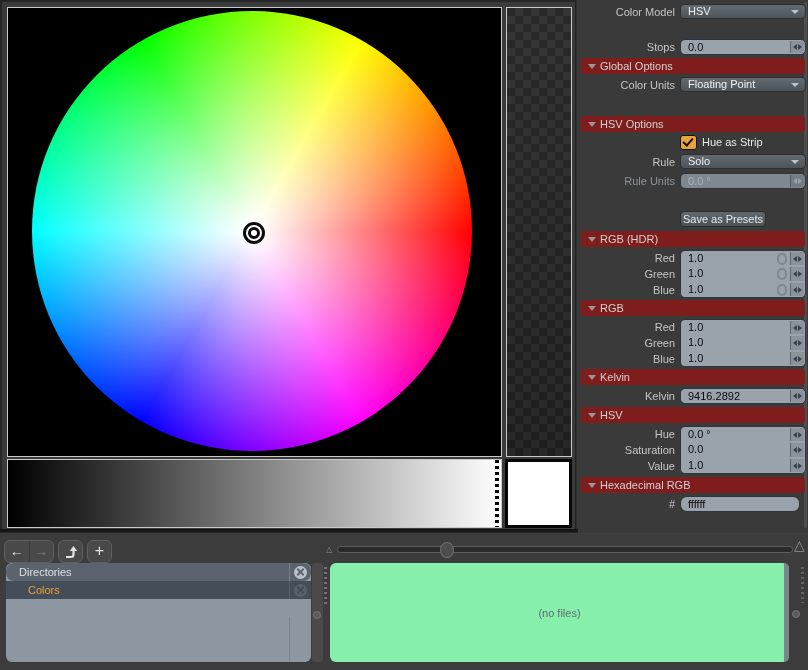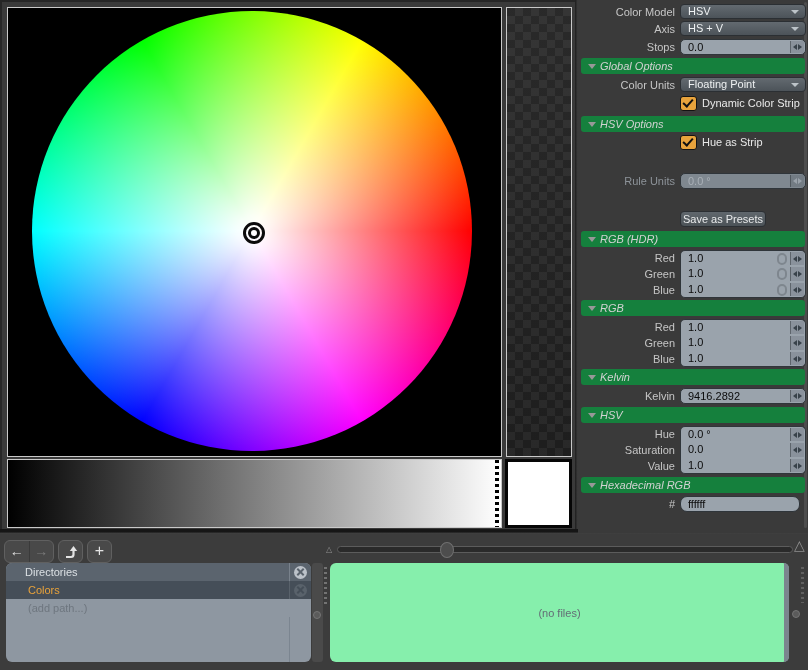--- a/index.html
+++ b/index.html
@@ -29,22 +29,22 @@
   .swatch{left:505px;top:459px;width:67px;height:69px;background:#fff;border:3px solid #060606;box-sizing:border-box;}
   .vdiv{left:575px;top:0;width:4px;height:533px;background:linear-gradient(to right,#1d1d1d,#4a4a4a);}
   .hdiv{left:0;top:529px;width:808px;height:5px;background:linear-gradient(#161616 55%,#4a4a4a);}
 
   
   .rpanel{left:578px;top:0;width:230px;height:533px;background:#3a3a3a;}
   .rp-scroll{position:absolute;left:226px;top:2px;width:3px;height:526px;background:#4d4d4d;border-radius:2px;}
   .prow{position:absolute;left:0;width:230px;height:16px;}
   .plabel{position:absolute;left:0;top:0;width:97px;text-align:right;line-height:16px;color:#c6c6c6;}
   .plabel.dim{color:#8d9399;}
-  .sect{position:absolute;left:3px;width:224px;height:16px;background:#15803d;border-radius:3px;
-        color:#d2d2d2;line-height:16px;padding-left:19px;box-sizing:border-box;font-style:italic;}
+  .sect{position:absolute;left:3px;width:224px;height:16px;background:#7f1d1d;border-radius:3px;
+        color:#d2d2d2;line-height:16px;padding-left:19px;box-sizing:border-box;}
   .stri{position:absolute;left:7px;top:6px;width:0;height:0;border-left:4px solid transparent;
         border-right:4px solid transparent;border-top:5px solid #989898;}
   .drop{position:absolute;left:102px;top:0;width:126px;height:15px;border:1px solid #2b2f33;border-radius:4px;
         background:linear-gradient(#636a70,#4c5359);color:#eef1f2;box-sizing:border-box;}
   .dropval{position:absolute;left:7px;top:0;line-height:13px;}
   .darr{position:absolute;right:6px;top:5px;width:0;height:0;border-left:4px solid transparent;
         border-right:4px solid transparent;border-top:4px solid #bcc3c8;}
   .fbox{position:absolute;left:102px;top:0;width:126px;height:16px;background:#9aa3ac;box-sizing:border-box;
         border-left:1px solid #2f353a;border-right:1px solid #2f353a;color:#0b0b0b;}
   .fbox.solo,.fbox.f1{border-top:1px solid #2f353a;border-radius:5px 5px 0 0;}
@@ -70,21 +70,21 @@
   .tbtn{position:absolute;top:6px;height:23px;background:#494949;border:1px solid #606060;border-radius:6px;
         box-sizing:border-box;color:#e3e3e3;text-align:center;}
   .btn-group{left:4px;width:50px;display:flex;}
   .btn-group .cell{width:24px;line-height:21px;font-size:14px;}
   .btn-group .cell.first{border-right:1px solid #3a3a3a;}
   .cell.off{color:#7c7c7c;}
   .btn-up{left:58px;width:25px;}
   .btn-plus{left:87px;width:25px;font-size:16px;line-height:19px;}
   .dirpanel{left:6px;top:29px;width:305px;height:99px;background:#8e97a1;border-radius:6px;overflow:hidden;}
   .dirrow{position:relative;height:18px;line-height:18px;}
-  .dirhead{background:#5b646e;color:#dbe0e4;padding-left:19px;}
+  .dirhead{background:#5b646e;color:#dbe0e4;padding-left:13px;border-radius:8px;}
   .dirsel{background:#454e58;color:#E8A23A;padding-left:22px;}
   .diradd{color:#6e767f;padding-left:22px;}
   .gearcell{position:absolute;right:0;top:0;width:21px;height:18px;border-left:1px solid #79828c;
             display:flex;align-items:center;justify-content:center;}
   .dirsel .gearcell{border-left-color:#59626b;}
   .gear{position:relative;width:13px;height:13px;border-radius:50%;background:#bcc2c9;}
   .gear::before,.gear::after{content:"";position:absolute;left:2px;right:2px;top:5.5px;height:2px;background:#5b646e;}
   .gear::before{transform:rotate(45deg);} .gear::after{transform:rotate(-45deg);}
   .gear.dimg{background:#59626b;} .gear.dimg::before,.gear.dimg::after{background:#454e58;}
   .dirline{position:absolute;left:283px;top:54px;width:1px;height:45px;background:#7b8590;}
@@ -124,27 +124,20 @@
 <div class="abs rpanel">
   <div class="rp-scroll"></div>
 
   <div class="prow" style="top:4px">
     <span class="plabel">Color Model</span>
     <div class="drop">
       <span class="dropval">HSV</span>
       <span class="darr"></span>
     </div>
   </div>
-  <div class="prow" style="top:21px">
-    <span class="plabel">Axis</span>
-    <div class="drop">
-      <span class="dropval">HS + V</span>
-      <span class="darr"></span>
-    </div>
-  </div>
   <div class="prow" style="top:39px">
     <span class="plabel">Stops</span>
     <div class="fbox solo">
       <span class="fval">0.0</span>
       <span class="spin">
           <i class="sl"></i>
           <i class="sr"></i>
         </span>
     </div>
   </div>
@@ -153,32 +146,35 @@
     <span class="stri"></span>
     <span>Global Options</span>
   </div>
   <div class="prow" style="top:77px">
     <span class="plabel">Color Units</span>
     <div class="drop">
       <span class="dropval">Floating Point</span>
       <span class="darr"></span>
     </div>
   </div>
-  <div class="prow" style="top:96px">
-    <span class="cbox"></span>
-    <span class="cblabel">Dynamic Color Strip</span>
-  </div>
 
   <div class="sect" style="top:116px">
     <span class="stri"></span>
     <span>HSV Options</span>
   </div>
   <div class="prow" style="top:135px">
     <span class="cbox"></span>
     <span class="cblabel">Hue as Strip</span>
+  </div>
+  <div class="prow" style="top:154px">
+    <span class="plabel">Rule</span>
+    <div class="drop">
+      <span class="dropval">Solo</span>
+      <span class="darr"></span>
+    </div>
   </div>
   <div class="prow" style="top:173px">
     <span class="plabel dim">Rule Units</span>
     <div class="fbox solo dis">
       <span class="fval">0.0 °</span>
       <span class="spin">
           <i class="sl"></i>
           <i class="sr"></i>
         </span>
     </div>
@@ -347,23 +343,20 @@
       <span class="gearcell">
           <span class="gear"></span>
         </span>
     </div>
     <div class="dirrow dirsel">
       <span>Colors</span>
       <span class="gearcell">
           <span class="gear dimg"></span>
         </span>
     </div>
-    <div class="dirrow diradd">
-      <span>(add path...)</span>
-    </div>
     <div class="dirline"></div>
   </div>
 
   <div class="abs splitbar"></div>
   <div class="abs splitdots"></div>
   <div class="knobc" style="left:313px;top:77px"></div>
 
   <div class="abs filepanel">
     <span>(no files)</span>
   </div>

